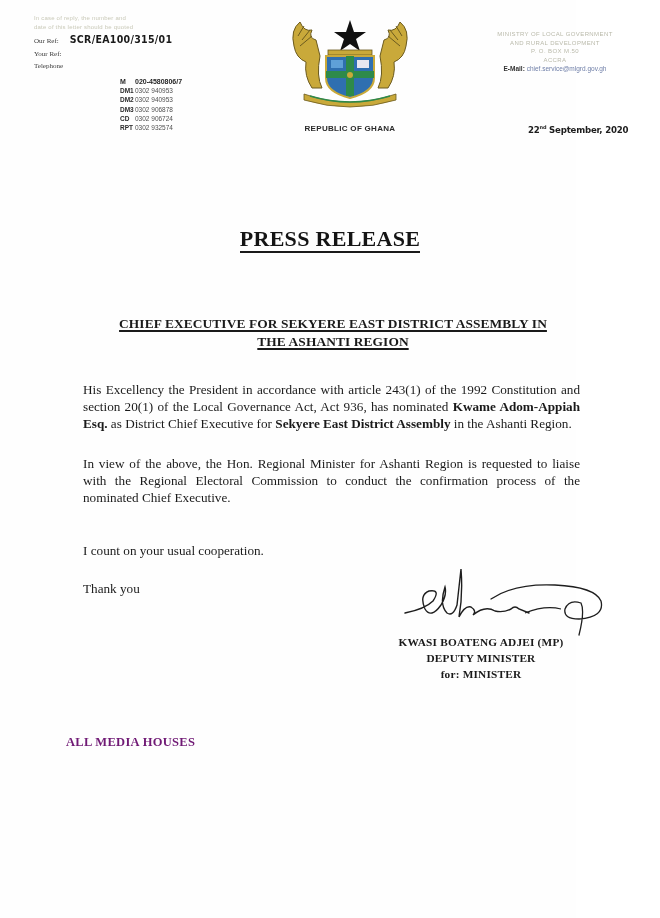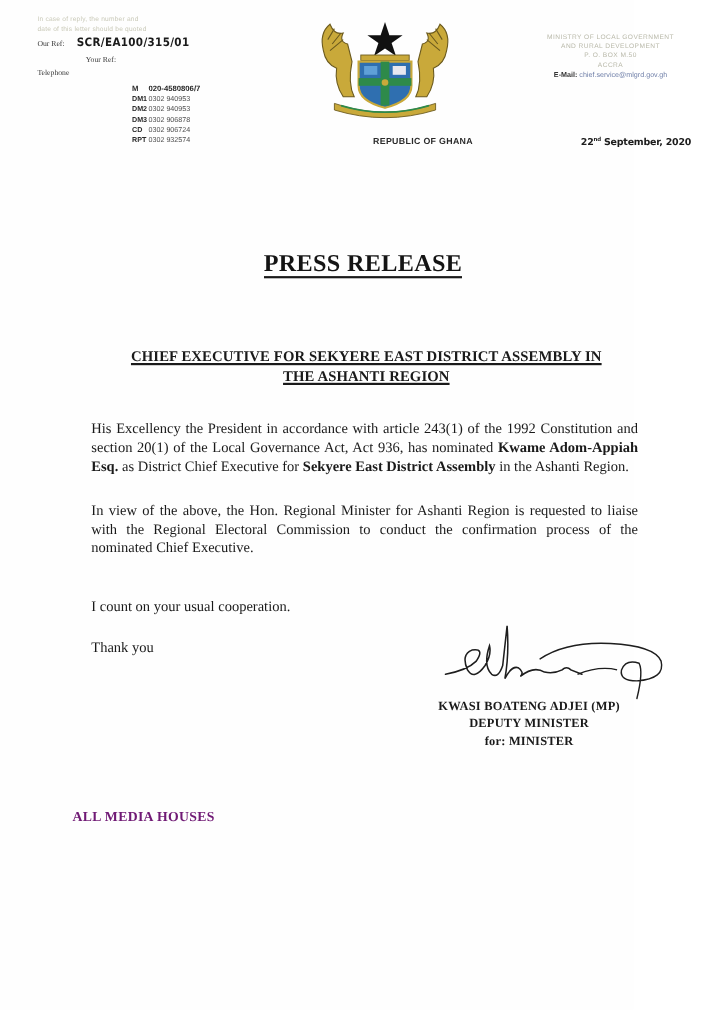--- a/index.html
+++ b/index.html
@@ -14,21 +14,21 @@
     .faint-line { font-size:6px; color:#c9c9b8; line-height:9px; letter-spacing:0.2px; white-space:nowrap; }
     .ref-row { position:absolute; font-size:7px; color:#3a3a3a; white-space:nowrap; }
     .ref-label { display:inline-block; width:34px; }
     .ref-value { font-size:10.5px; font-weight:bold; color:#1a1a1a; letter-spacing:0.3px; font-family:"DejaVu Sans Condensed","DejaVu Sans", sans-serif; }
     .tel-list { position:absolute; left:85px; top:65px; font-size:6.5px; color:#505050; line-height:9.2px; font-family:"Liberation Sans", sans-serif; }
     .tel-row span.k { display:inline-block; width:15px; font-weight:bold; color:#2a2a2a; }
     .tel-row.first { color:#1f1f1f; font-weight:bold; font-size:7px; }
 
     
     .coat { position:absolute; left:286px; top:16px; width:128px; height:92px; }
-    .coat-caption { position:absolute; left:270px; top:124px; width:160px; text-align:right;
+    .coat-caption { position:absolute; left:270px; top:124px; width:160px; text-align:center;
       font-family:"Liberation Sans", sans-serif; font-size:8px; font-weight:bold; color:#2a2a2a; letter-spacing:0.3px; }
 
     
     .hdr-right { position:absolute; left:470px; top:30px; width:170px; font-family:"Liberation Sans", sans-serif; text-align:center; }
     .addr-line { font-size:6px; color:#b9b9aa; line-height:8.6px; letter-spacing:0.4px; white-space:nowrap; }
     .email-row { font-size:6.5px; white-space:nowrap; margin-top:1px; }
     .email-label { color:#333; font-weight:bold; }
     .email-value { color:#6f7fa8; }
     .date { position:absolute; left:528px; top:124px; font-family:"DejaVu Sans", sans-serif; font-size:8.6px; font-weight:bold; color:#1d1d1d; white-space:nowrap; letter-spacing:-0.2px; }
     .date sup { font-size:5px; vertical-align:4px; }
@@ -62,21 +62,21 @@
 <div class="page">
 
   <div class="hdr-left">
     <div class="faint-line">In case of reply, the number and</div>
     <div class="faint-line">date of this letter should be quoted</div>
   </div>
   <div class="ref-row" style="left:34px; top:33px;">
     <span class="ref-label">Our Ref:</span>
     <span class="ref-value">SCR/EA100/315/01</span>
   </div>
-  <div class="ref-row" style="left:34px; top:50px;margin-left:44px;">
+  <div class="ref-row" style="left:34px; top:50px;">
     <span class="ref-label">Your Ref:</span>
   </div>
   <div class="ref-row" style="left:34px; top:62px;">
     <span class="ref-label">Telephone</span>
   </div>
   <div class="tel-list" style="left:120px; top:77px;">
     <div class="tel-row first"><span class="k">M</span><span>020-4580806/7</span></div>
     <div class="tel-row"><span class="k">DM1</span><span>0302 940953</span></div>
     <div class="tel-row"><span class="k">DM2</span><span>0302 940953</span></div>
     <div class="tel-row"><span class="k">DM3</span><span>0302 906878</span></div>

